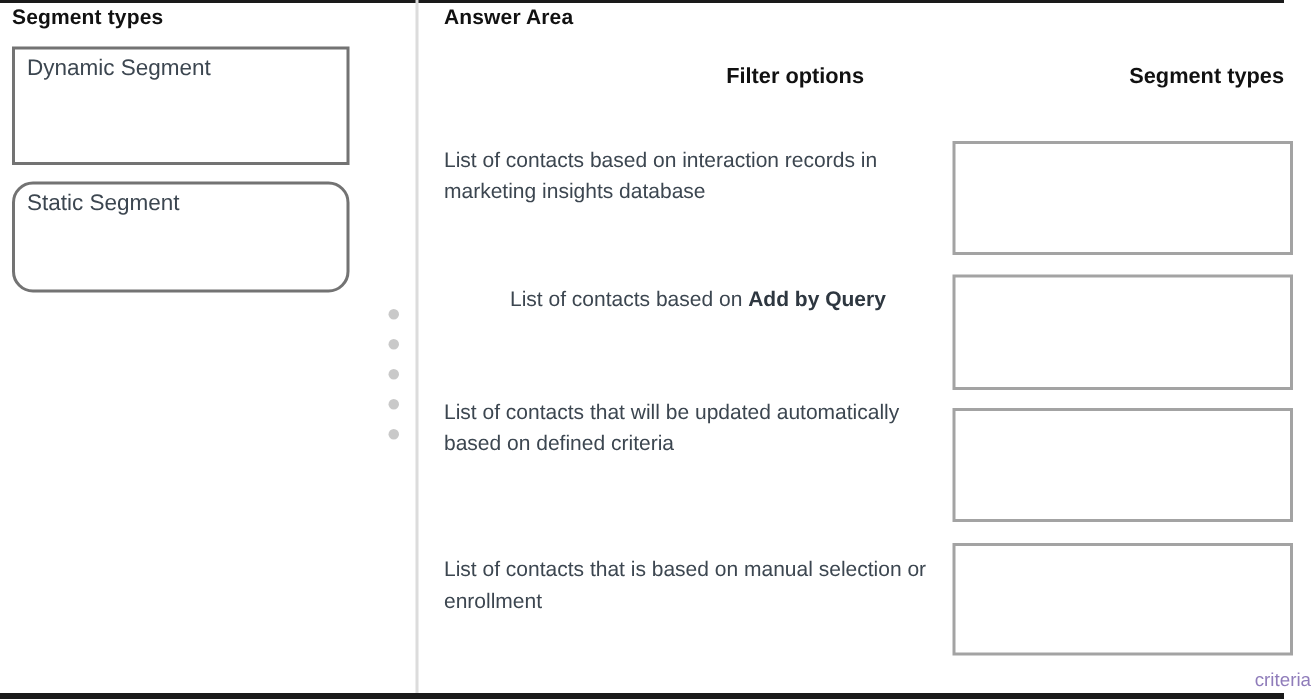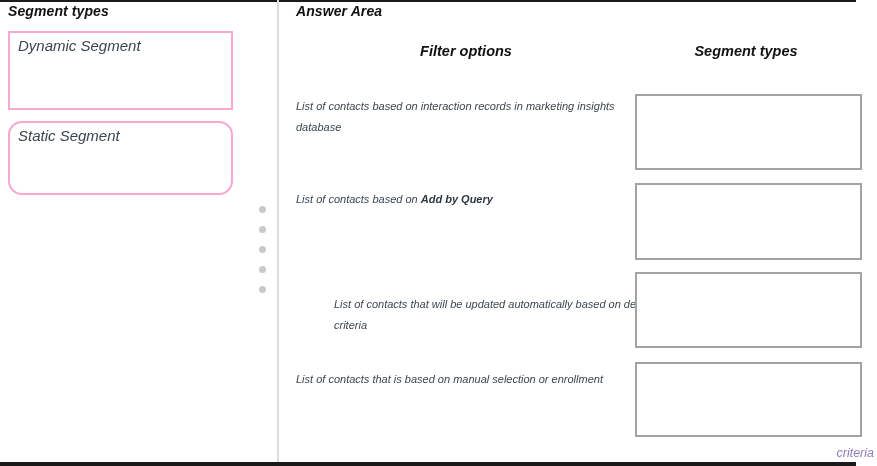--- a/index.html
+++ b/index.html
@@ -1,15 +1,15 @@
 <!DOCTYPE html>
 <html><head>
 <meta charset="utf-8">
 <style>
-  * { margin: 0; padding: 0; box-sizing: border-box; font-style: italic; }
+  * { margin: 0; padding: 0; box-sizing: border-box; }
   html, body { background: #ffffff; }
   body {
     font-family: "Liberation Sans", sans-serif;
     -webkit-font-smoothing: antialiased;
   }
   .screen {
     position: relative;
     width: 877px;
     height: 466px;
     background: #ffffff;
@@ -27,21 +27,21 @@
     letter-spacing: 0.1px;
   }
   .left-title { left: 8px; top: 3px; }
   .answer-title { left: 296px; top: 3px; text-align: center; }
 
   .drag-item {
     position: absolute;
     left: 8px;
     width: 225px;
     background: #ffffff;
-    border: 2px solid #f9a8d4;
+    border: 2px solid #737373;
     padding: 4px 8px;
     font-size: 15px;
     color: #3c4650;
     cursor: grab;
   }
   .drag-item-1 { top: 31px; height: 79px; }
   .drag-item-2 { top: 121px; height: 74px; border-radius: 14px; }
 
   .gripper {
     position: absolute;
@@ -65,39 +65,39 @@
     top: 0;
     width: 2px;
     height: 466px;
     background: #dcdcdc;
   }
 
   .col-header {
     position: absolute;
     top: 43px;
     width: 220px;
-    text-align: center;
+    text-align: right;
     font-size: 14.5px;
     font-weight: bold;
     color: #111111;
   }
   .col-filter { left: 356px; }
   .col-segment { left: 636px; }
 
   .filter-text {
     position: absolute;
     left: 296px;
     width: 345px;
-    font-size: 11px;
+    font-size: 14px;
     line-height: 21px;
     color: #3c4650;
   }
   .filter-1 { top: 96px; }
-  .filter-2 { top: 189px; }
-  .filter-3 { top: 294px; margin-left: 38px; }
+  .filter-2 { top: 189px; margin-left: 44px; }
+  .filter-3 { top: 264px; }
   .filter-4 { top: 369px; }
   .filter-text b { color: #2e3740; }
 
   .drop-box {
     position: absolute;
     left: 635px;
     width: 227px;
     background: #ffffff;
     border: 2px solid #a3a3a3;
   }

